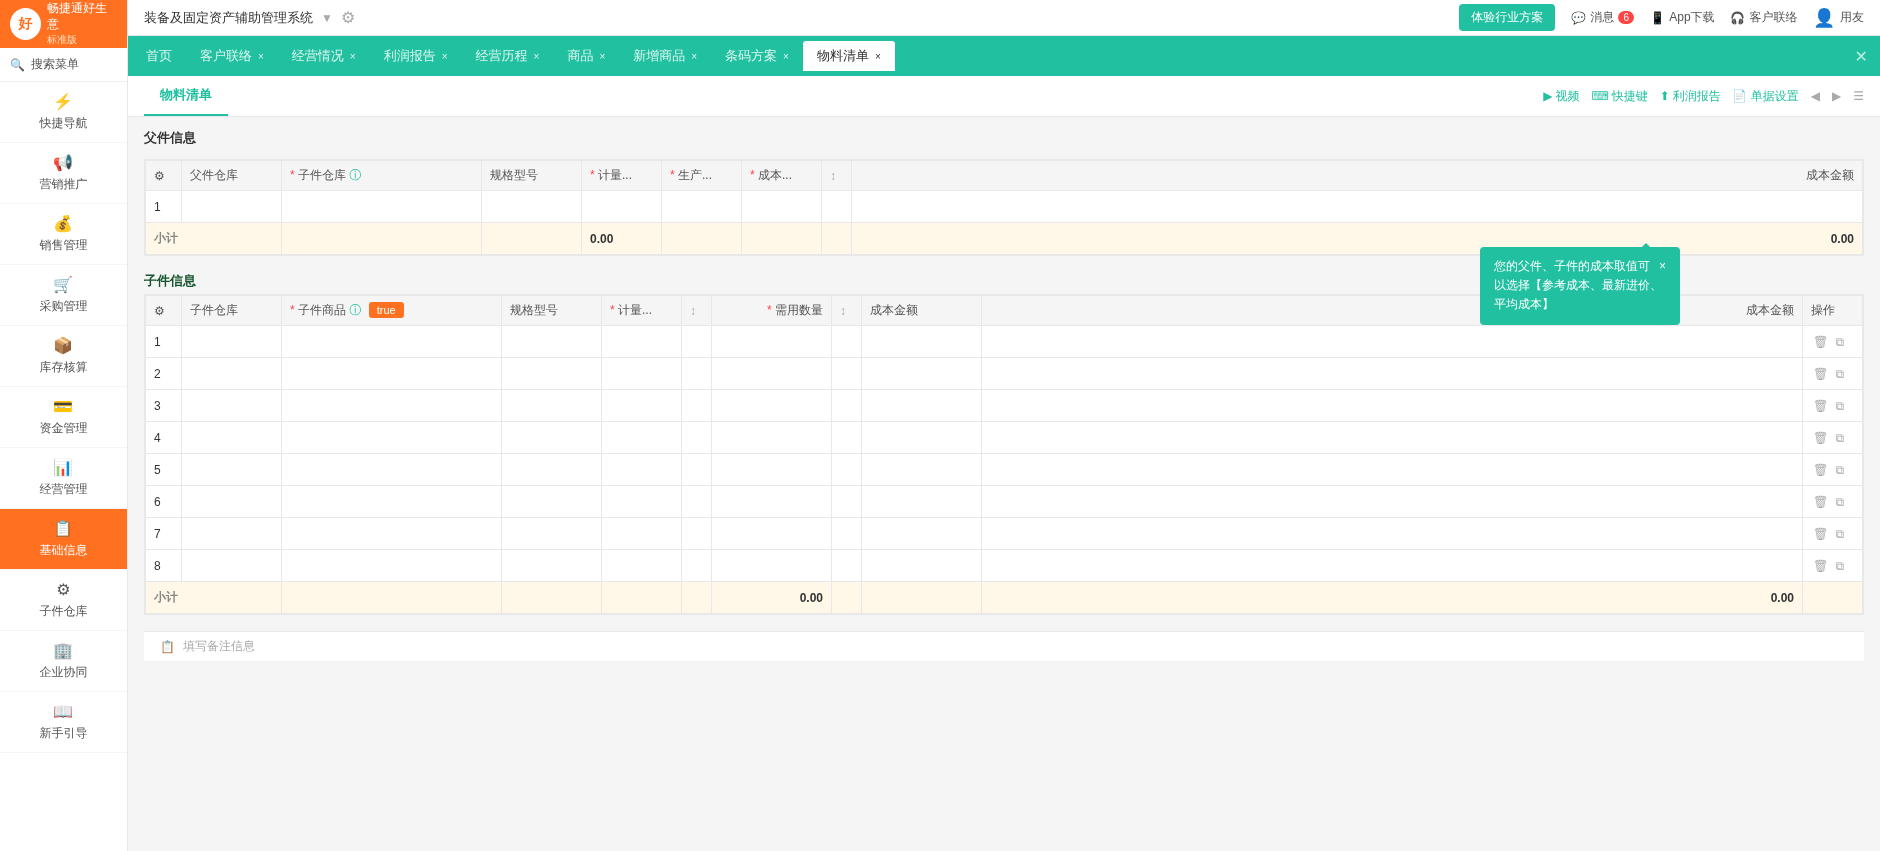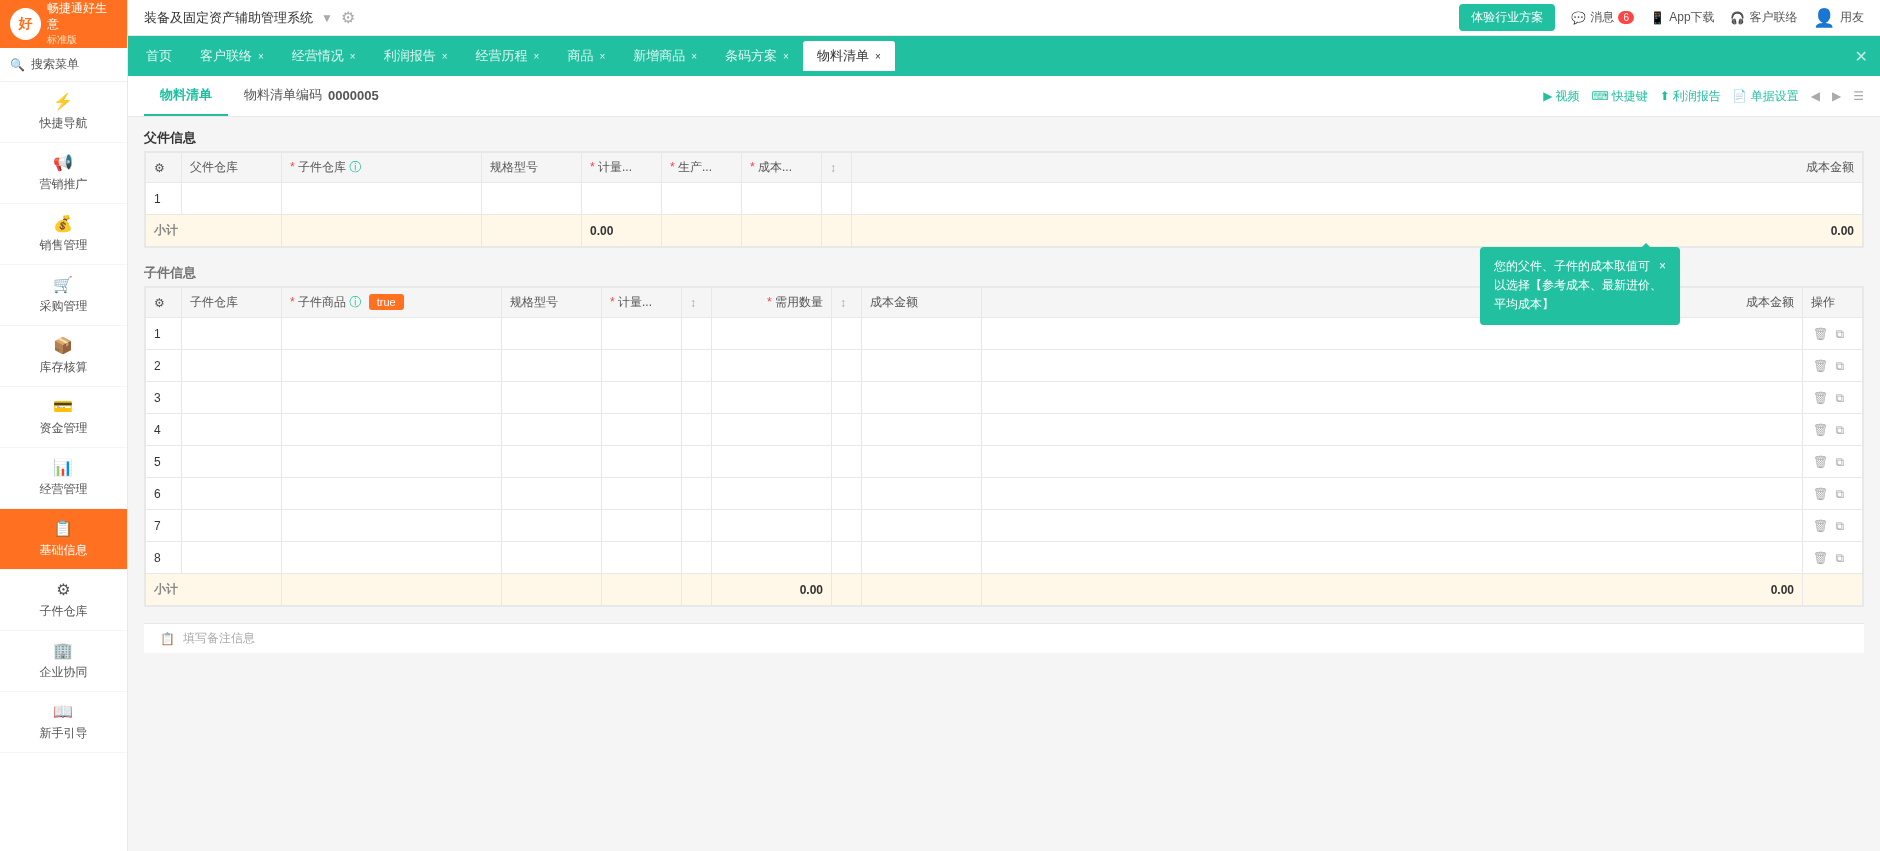--- a/index.html
+++ b/index.html
@@ -363,24 +363,20 @@
     </div>
     <div style="flex:1;"></div>
     <div style="color:rgba(255,255,255,0.7);cursor:pointer;padding:0 8px;font-size:16px;">✕</div>
   </div>
 
   <div class="content">
 
     <div class="sub-tabbar">
       <div class="sub-tab active">
         <span>物料清单</span>
-      </div>
-      <div class="sub-tab" style="display:flex;align-items:center;gap:6px;">
-        <span>物料清单编码</span>
-        <span style="font-weight:bold;">0000005</span>
       </div>
       <div style="flex:1;"></div>
 
       <div style="display:flex;align-items:center;gap:12px;color:#20c0a0;font-size:12px;">
         <span style="cursor:pointer;display:flex;align-items:center;gap:3px;">
           <span>▶</span>
           <span>视频</span>
         </span>
         <span style="cursor:pointer;display:flex;align-items:center;gap:3px;">
           <span>⌨</span>
@@ -400,21 +396,21 @@
       </div>
     </div>
 
     <div class="page-content" style="position:relative;">
 
       <div class="tooltip-bubble">
         <span class="tooltip-close">×</span>
         <span>您的父件、子件的成本取值可以选择【参考成本、最新进价、平均成本】</span>
       </div>
 
-      <div style="margin-bottom:4px;">
+      <div style="margin-bottom:12px;">
         <span style="font-size:13px;font-weight:bold;color:#333;">父件信息</span>
       </div>
       <div class="section">
         <table class="data-table">
           <thead>
             <tr>
               <th class="col-settings">⚙</th>
               <th style="width:100px;font-family:Liberation Serif, serif;">
                 <span>父件仓库</span>
               </th>
@@ -464,21 +460,21 @@
               <td></td>
               <td></td>
               <td></td>
               <td style="text-align:right;font-weight:bold;">0.00</td>
             </tr>
           </tbody>
         </table>
       </div>
 
       <div style="margin-bottom:4px;">
-        <span style="font-size:13px;font-weight:bold;color:#737373;">子件信息</span>
+        <span style="font-size:13px;font-weight:bold;color:#14532d;">子件信息</span>
       </div>
       <div class="section">
         <table class="data-table">
           <thead>
             <tr>
               <th class="col-settings">⚙</th>
               <th style="width:100px;">
                 <span>子件仓库</span>
               </th>
               <th style="width:220px;">

